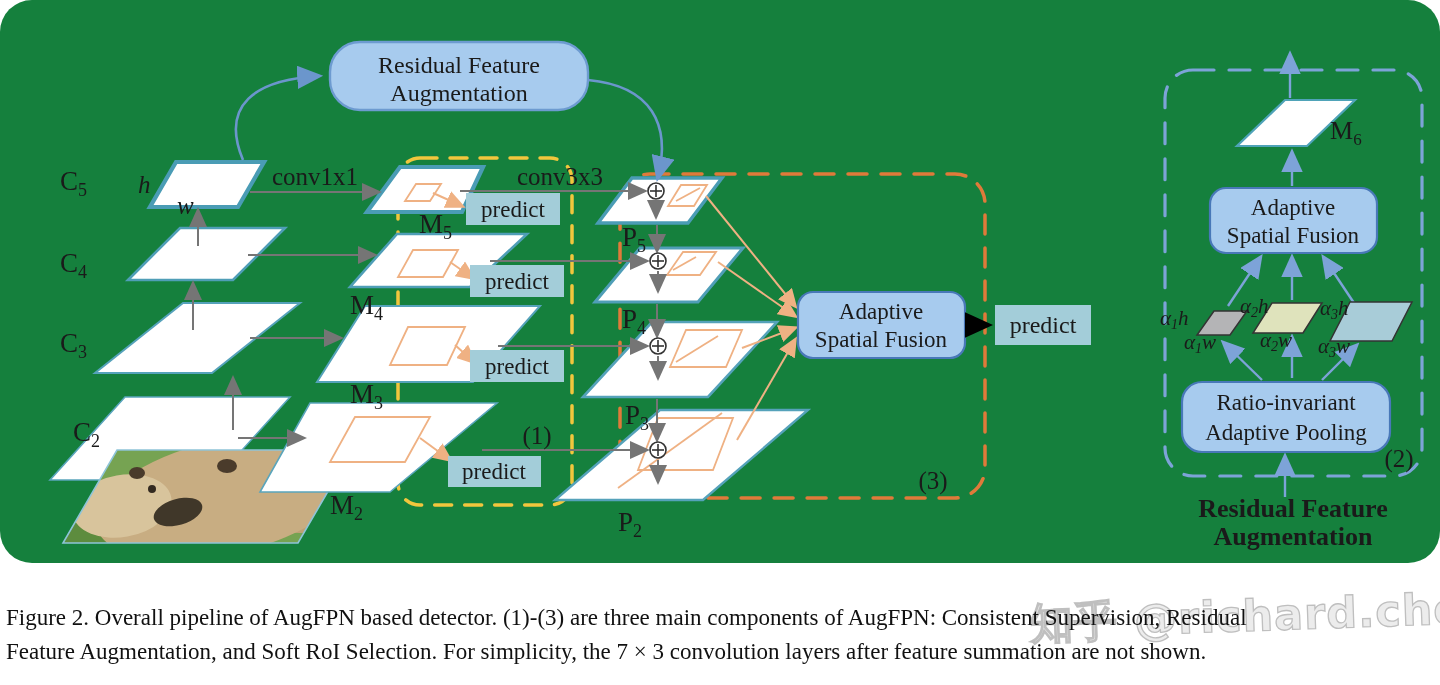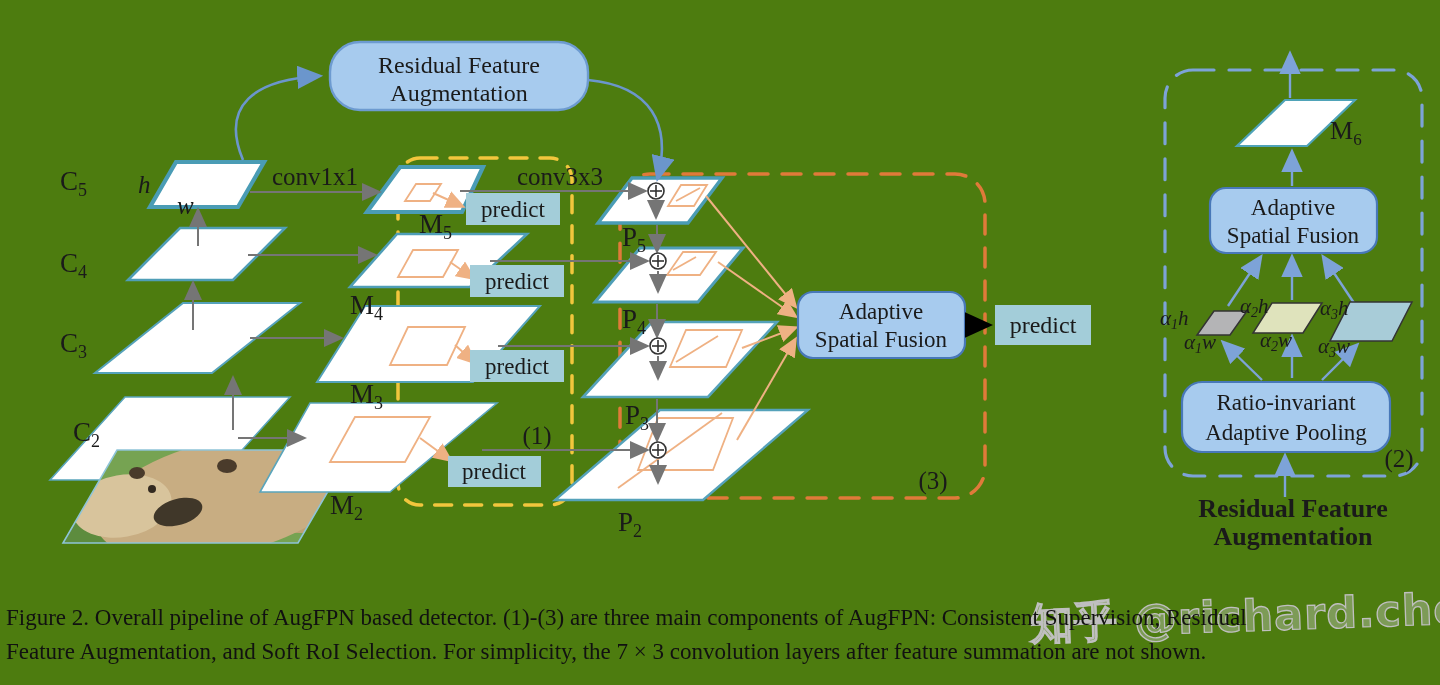--- a/index.html
+++ b/index.html
@@ -1,16 +1,16 @@
 <!DOCTYPE html>
 <html><head>
 <meta charset="utf-8">
 <style>
   html,body{margin:0;padding:0;background:#ffffff;width:1440px;height:685px;overflow:hidden;}
-  #stage{position:relative;width:1440px;height:685px;background:#4d7c0f;}
+  #stage{position:relative;width:1440px;height:563px;background:#15803d;border-radius:32px;}
   svg text{font-family:"Liberation Serif","DejaVu Serif",serif;fill:#1a1a1a;}
   .it{font-style:italic;}
   .bold{font-weight:bold;}
   #caption{position:absolute;left:6px;top:595px;z-index:3;font-family:"Liberation Serif","DejaVu Serif",serif;
            font-size:23px;line-height:33.5px;color:#111;white-space:nowrap;margin-top:6px;}
   #watermark{position:absolute;left:1030px;top:588px;z-index:2;font-family:"DejaVu Sans","Liberation Sans",sans-serif;
              font-size:43px;font-weight:bold;letter-spacing:1px;white-space:nowrap;
              color:rgba(205,205,205,0.38);-webkit-text-stroke:1.3px #bfbfbf;transform:rotate(-2deg);}
 </style>
 </head>

